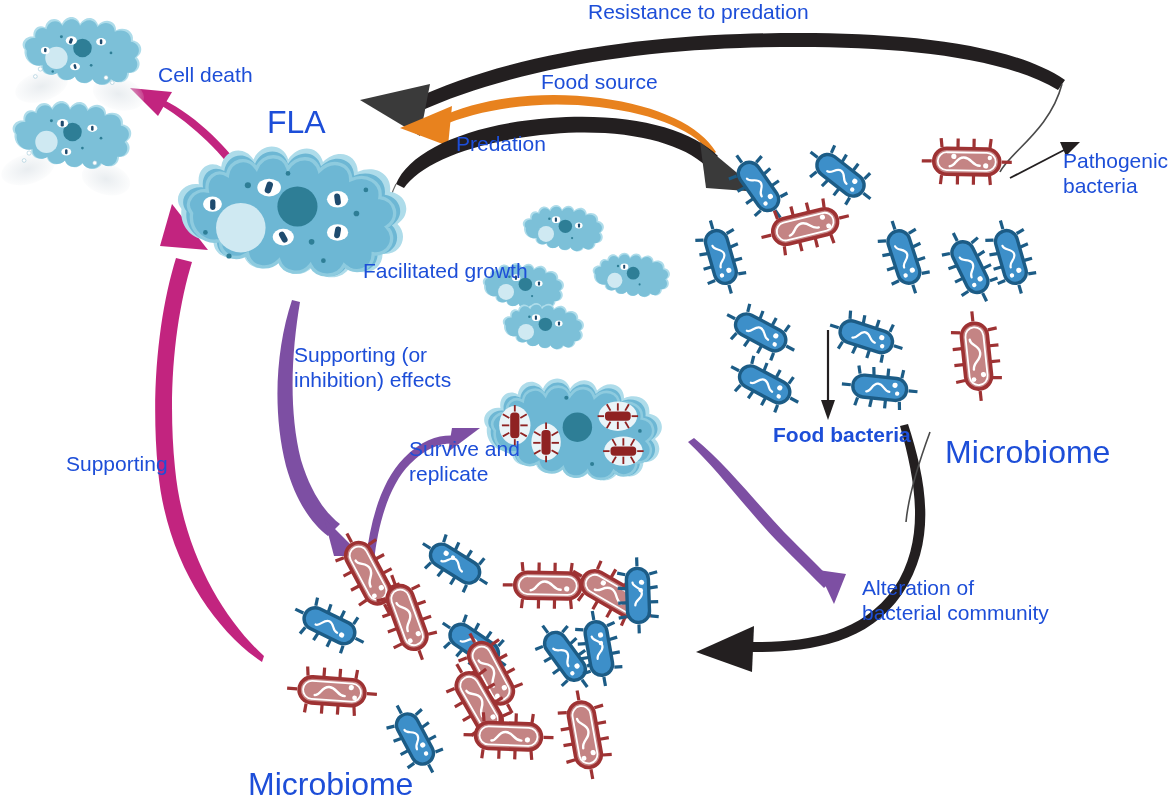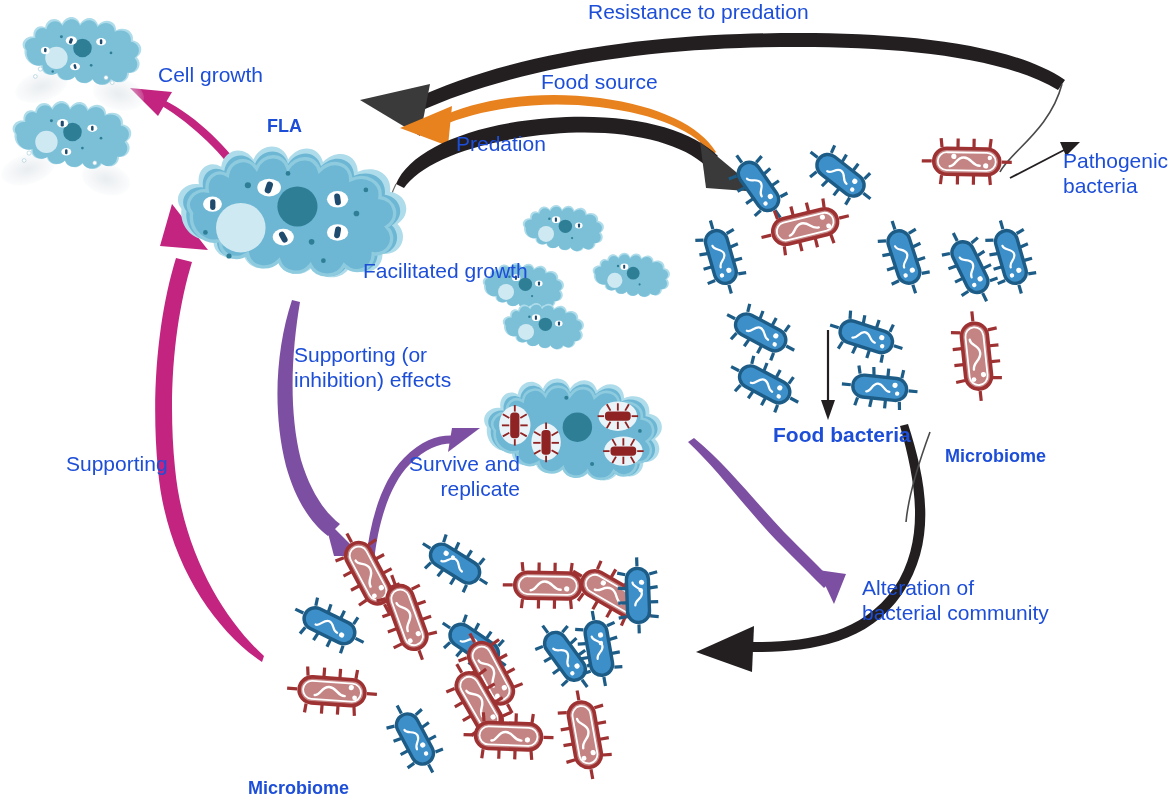--- a/index.html
+++ b/index.html
@@ -1,21 +1,21 @@
 <!DOCTYPE html>
 <html><head>
 <meta charset="utf-8">
 <style>
   html,body{margin:0;padding:0;background:#ffffff;}
   body{width:1170px;height:799px;font-family:"Liberation Sans",sans-serif;overflow:hidden;}
   #stage{position:relative;width:1170px;height:799px;background:#fff;}
   #stage svg{position:absolute;top:0;left:0;width:1170px;height:799px;}
   .lbl{position:absolute;color:#1d4ed8;font-family:"Liberation Sans",sans-serif;font-size:21px;line-height:1.18;white-space:pre;}
   .lbl.bold{font-weight:bold;}
-  .lbl.big{font-size:18px;font-weight:bold;margin-top:12px;}
+  .lbl.big{font-size:32px;font-weight:normal;}
 </style>
 </head>
 <body>
 
 <div id="stage">
 
 <svg viewBox="0 0 1170 799" xmlns="http://www.w3.org/2000/svg">
   <defs>
 
     <radialGradient id="burstg" cx="0.5" cy="0.5" r="0.5">
@@ -945,30 +945,30 @@
       <path d="M 14,16 C 19,16 19,7 25,7 C 31,7 31,14 37,14" fill="none" stroke="#ffffff" stroke-width="2.2" stroke-linecap="round"></path>
       <circle cx="14" cy="7" r="2.6" fill="#ffffff"></circle>
             <circle cx="22" cy="8" r="2.2" fill="#ffffff"></circle>
     </g>
         </g>
   </g>
 
 </svg>
 
 <div class="lbl bold big" style="left:267px; top:104px;">FLA</div>
-<div class="lbl" style="left:158px; top:63px;">Cell growth</div>
+<div class="lbl" style="left:158px; top:63px;">Cell death</div>
 <div class="lbl" style="left:588px; top:0px;">Resistance to predation</div>
 <div class="lbl" style="left:541px; top:70px;">Food source</div>
 <div class="lbl" style="left:456px; top:132px;">Predation</div>
 <div class="lbl" style="left:1063px; top:117px;margin-top:32px;">Pathogenic
 bacteria</div>
 <div class="lbl" style="left:294px; top:343px;">Supporting (or
 inhibition) effects</div>
 <div class="lbl" style="left:363px; top:259px;">Facilitated growth</div>
-<div class="lbl" style="left:409px; top:452px;text-align:right;">Survive and
+<div class="lbl" style="left:409px; top:437px;">Survive and
 replicate</div>
 <div class="lbl" style="left:66px; top:452px;">Supporting</div>
 <div class="lbl" style="left:773px; top:423px;font-weight:bold;">Food bacteria</div>
 <div class="lbl bold big" style="left:945px; top:434px;">Microbiome</div>
 <div class="lbl bold big" style="left:248px; top:766px;">Microbiome</div>
 <div class="lbl" style="left:862px; top:576px;">Alteration of
 bacterial community</div>
 
 </div>
 

